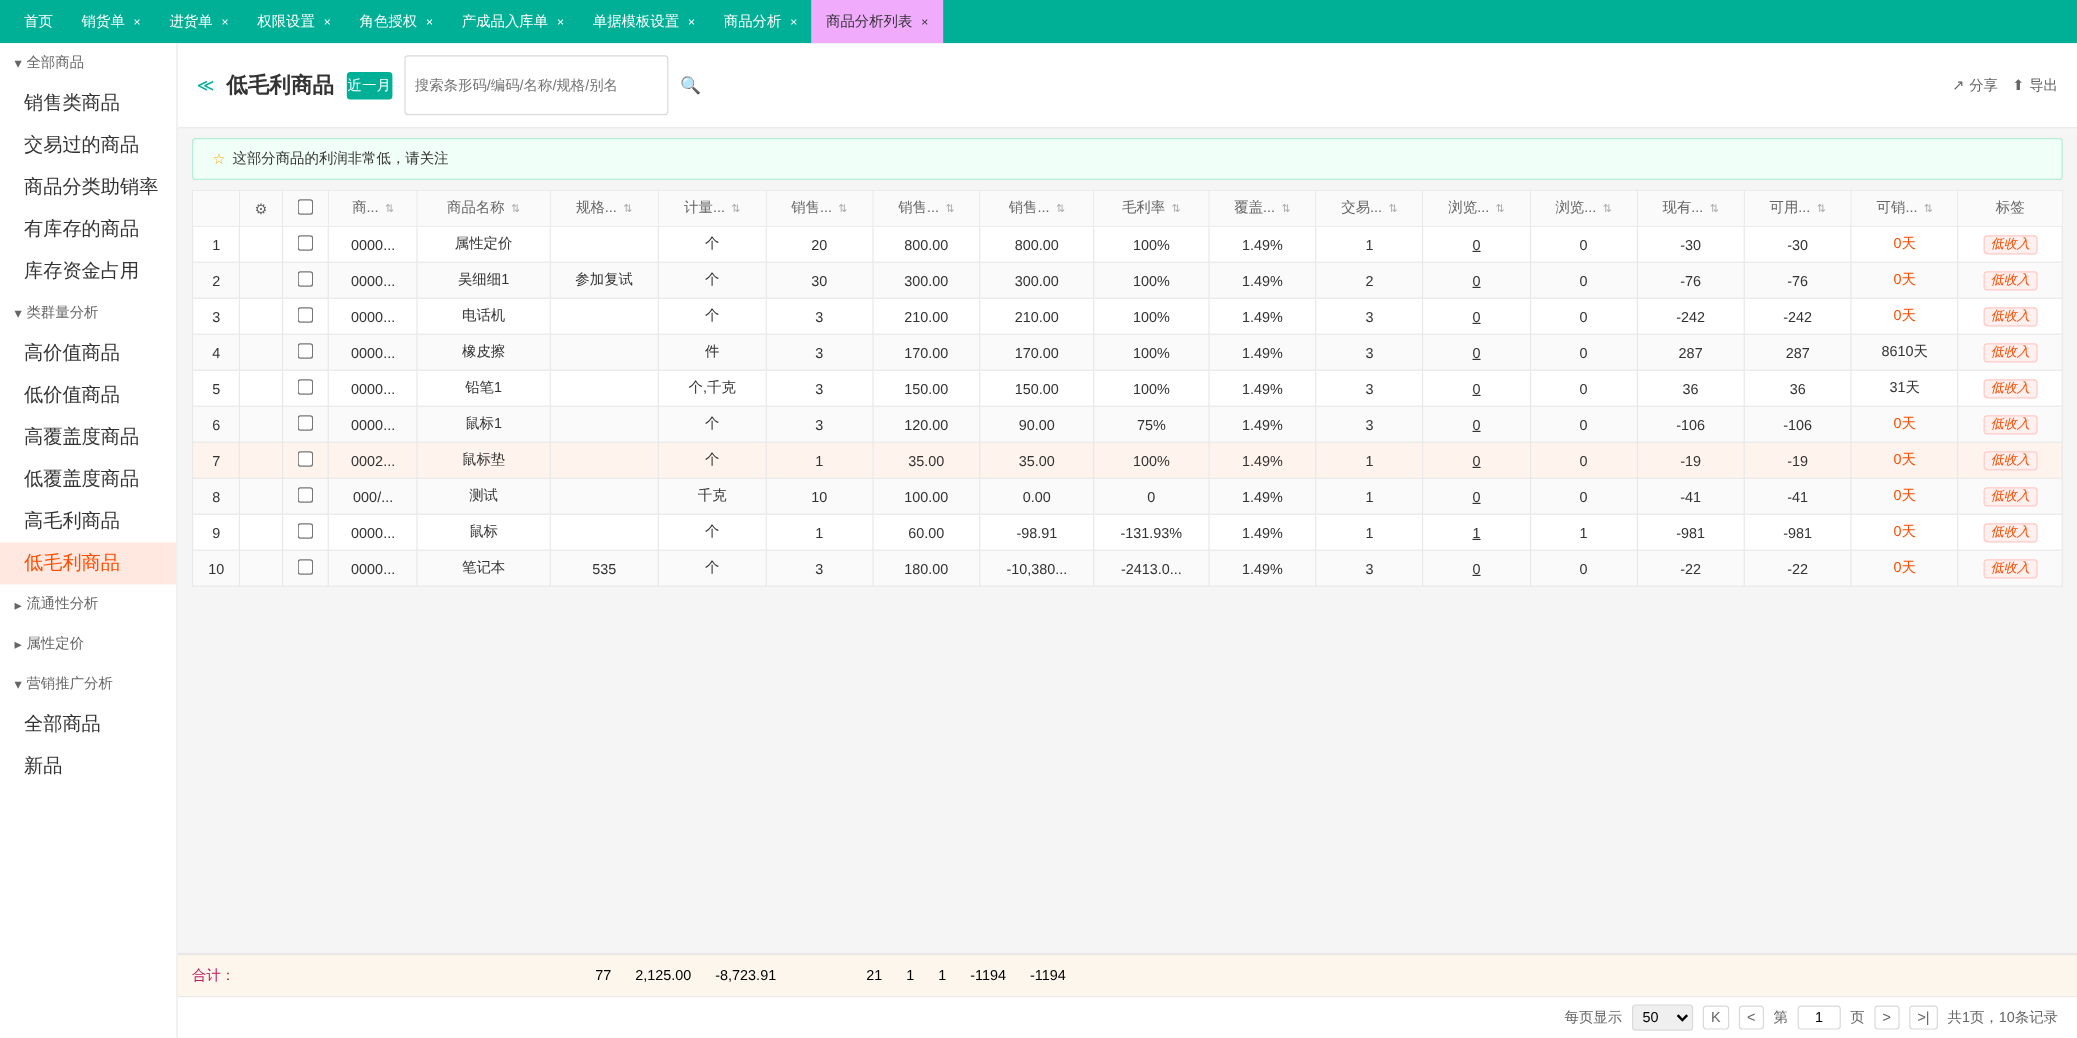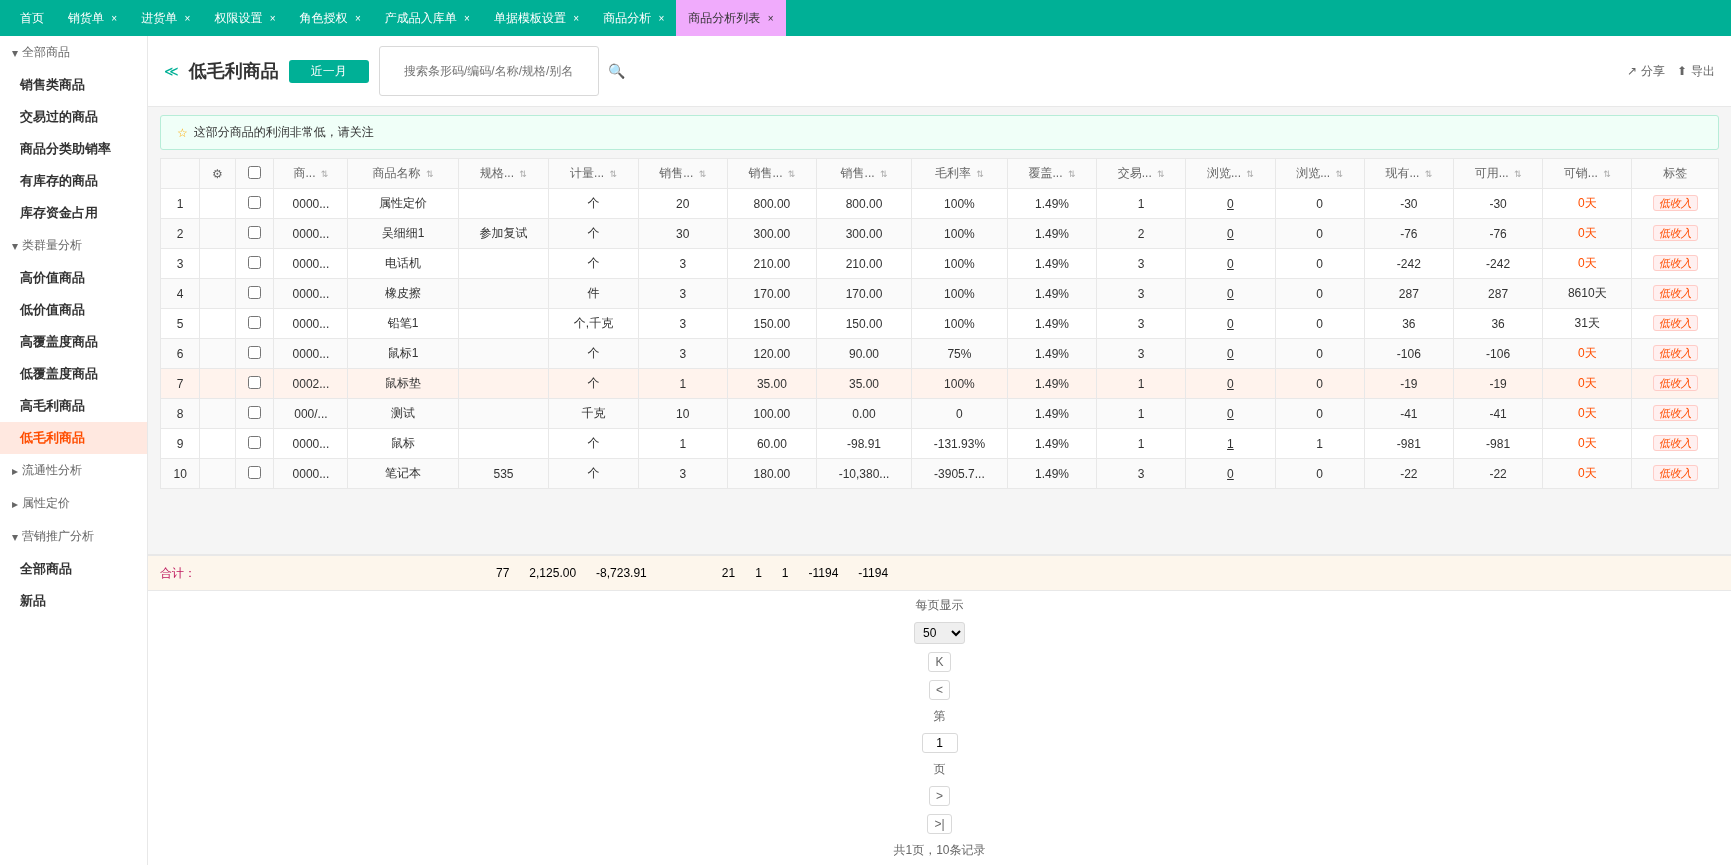--- a/index.html
+++ b/index.html
@@ -45,22 +45,21 @@
       font-size: 12px;
       cursor: pointer;
       display: flex;
       align-items: center;
       gap: 4px;
     }
     .sidebar-item {
       padding: 7px 12px 7px 20px;
       cursor: pointer;
       color: #333;
-      font-size: 13px;
-      font-weight: bold;
+      font-size: 16px;
     }
     .sidebar-item.active { background: #ffe8e0; color: #ff4d00; }
 
     
     .content-area {
       flex: 1;
       display: flex;
       flex-direction: column;
       overflow: hidden;
     }
@@ -77,32 +76,31 @@
     .page-title {
       font-size: 18px;
       font-weight: bold;
       color: #333;
     }
     .filter-btn {
       background: #00b096;
       color: #fff;
       border: none;
       border-radius: 3px;
-      padding: 3px 22px;
+      padding: 3px 1px;
       cursor: pointer;
       font-size: 12px;
     }
     .search-box {
       border: 1px solid #d9d9d9;
       border-radius: 3px;
       padding: 17px 8px;
       width: 220px;
       outline: none;
       color: #999;
-      text-align: center;
     }
     .search-icon-btn {
       background: none;
       border: none;
       cursor: pointer;
       color: #999;
       font-size: 14px;
     }
     .header-actions {
       margin-left: auto;
@@ -204,21 +202,20 @@
     
     .pagination-bar {
       display: flex;
       align-items: center;
       justify-content: flex-end;
       padding: 6px 16px;
       background: #fff;
       border-top: 1px solid #e8e8e8;
       gap: 8px;
       color: #666;
-      flex-direction: column;
     }
     .pagination-select {
       border: 1px solid #d9d9d9;
       border-radius: 3px;
       padding: 2px 4px;
     }
     .page-nav-btn {
       background: none;
       border: 1px solid #d9d9d9;
       border-radius: 3px;
@@ -538,21 +535,21 @@
               <td>10</td>
     <td></td>
     <td><input type="checkbox" style=""></td>
     <td>0000...</td>
     <td>笔记本</td>
     <td>535</td>
     <td>个</td>
     <td>3</td>
     <td>180.00</td>
     <td>-10,380...</td>
-    <td>-3905.7...</td>
+    <td>-2413.0...</td>
     <td>1.49%</td>
     <td>3</td>
     <td><span class="underline-link">0</span></td>
     <td>0</td>
     <td>-22</td>
     <td>-22</td>
     <td class="red-text">0天</td>
     <td><span class="tag-badge">低收入</span></td>
   </tr>
           </tbody>

